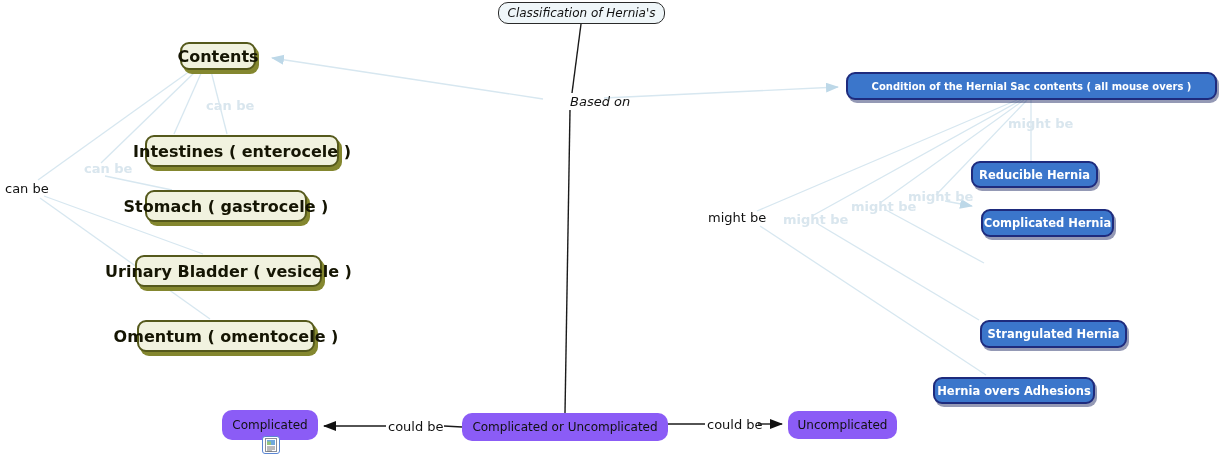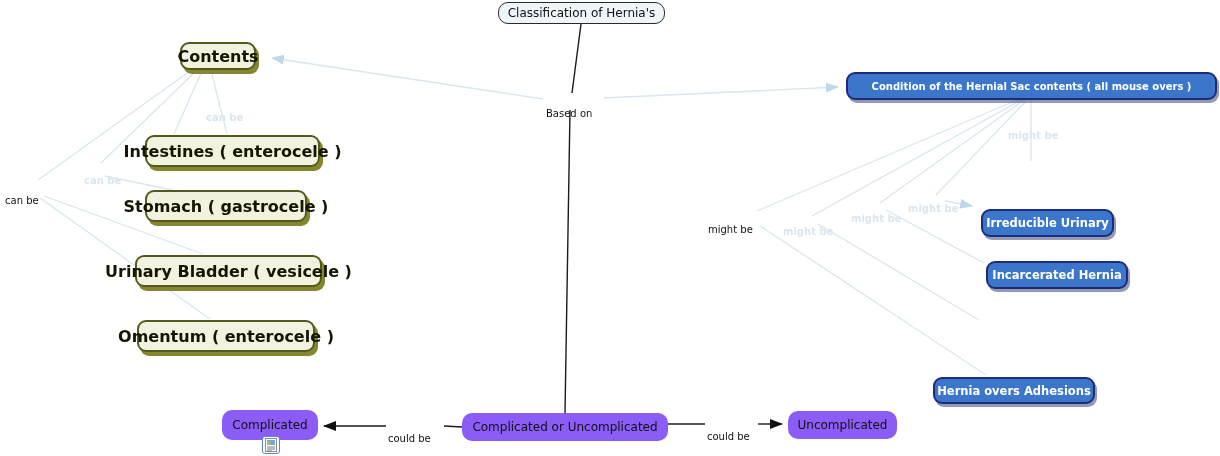--- a/index.html
+++ b/index.html
@@ -20,21 +20,21 @@
     background:#3b76cb;border:2px solid #1e2b7d;border-radius:9px;
     box-shadow:2px 3px 0 rgba(18,28,90,0.45);font-weight:bold;color:#ffffff;font-size:11.5px;
   }
   .node.gray{
     background:#8b5cf6;border:none;border-radius:10px;color:#111111;font-size:12px;
   }
   .node.plain{
     background:#eff6f9;border:1px solid #2a2a2a;border-radius:10px;color:#111111;font-size:12px;
   }
   .edge-label{
-    position:absolute;font-size:10px;color:#111111;white-space:nowrap;background:transparent;margin-top:14px;
+    position:absolute;font-size:13px;color:#111111;white-space:nowrap;background:transparent;
   }
   .edge-label.pale{color:#d9e6ee;font-weight:bold;}
   #resource-icon{
     position:absolute;left:262px;top:436px;width:18px;height:18px;
     border:1px solid #5b86d2;border-radius:3px;background:#ffffff;
     display:flex;align-items:center;justify-content:center;box-sizing:border-box;
   }
 </style>
 </head>
 <body>
@@ -81,49 +81,50 @@
     <g stroke="#1a1a1a" stroke-width="1.4" fill="none">
       <line x1="581" y1="24" x2="572" y2="93"></line>
       <line x1="570" y1="110" x2="565" y2="413"></line>
       <line x1="444" y1="426" x2="462" y2="427"></line>
       <line x1="386" y1="426" x2="324" y2="426" marker-end="url(#arrBlack)"></line>
       <line x1="668" y1="424" x2="705" y2="424"></line>
       <line x1="758" y1="424" x2="782" y2="424" marker-end="url(#arrBlack)"></line>
     </g>
   </svg>
 
-  <div class="node plain" style="left:498px;top:2px;width:167px;height:22px;">Classification of Hernia's</div>
+  <div class="node plain" style="left:498px;top:2px;width:167px;height:22px;font-style:italic;">Classification of Hernia's</div>
 
   <div class="node olive" style="left:180px;top:42px;width:76px;height:28px;">Contents</div>
 
-  <div class="node olive" style="left:145px;top:135px;width:175px;height:32px;text-align:center;">Intestines ( enterocele )</div>
+  <div class="node olive" style="left:145px;top:135px;width:194px;height:32px;text-align:center;">Intestines ( enterocele )</div>
 
   <div class="node olive" style="left:145px;top:190px;width:162px;height:32px;">Stomach ( gastrocele )</div>
 
   <div class="node olive" style="left:135px;top:255px;width:187px;height:32px;">Urinary Bladder ( vesicele )</div>
 
-  <div class="node olive" style="left:137px;top:320px;width:178px;height:32px;">Omentum ( enterocele )</div>
+  <div class="node olive" style="left:137px;top:320px;width:178px;height:32px;">Omentum ( omentocele )</div>
 
   <div class="node blue" style="left:846px;top:72px;width:371px;height:28px;font-size:10px;">Condition of the Hernial Sac contents ( all mouse overs )</div>
 
+  <div class="node blue" style="left:971px;top:161px;width:127px;height:27px;">Reducible Hernia</div>
 
-  <div class="node blue" style="left:981px;top:209px;width:133px;height:28px;">Irreducible Urinary</div>
+  <div class="node blue" style="left:981px;top:209px;width:133px;height:28px;">Complicated Hernia</div>
 
-  <div class="node blue" style="left:986px;top:261px;width:142px;height:28px;">Incarcerated Hernia</div>
 
+  <div class="node blue" style="left:980px;top:320px;width:147px;height:28px;">Strangulated Hernia</div>
 
   <div class="node blue" style="left:933px;top:377px;width:162px;height:27px;">Hernia overs Adhesions</div>
 
   <div class="node gray" style="left:222px;top:410px;width:96px;height:30px;">Complicated</div>
 
   <div class="node gray" style="left:462px;top:413px;width:206px;height:28px;">Complicated or Uncomplicated</div>
 
   <div class="node gray" style="left:788px;top:411px;width:109px;height:28px;">Uncomplicated</div>
 
-  <div class="edge-label" style="left:546px;top:94px;">Based on</div>
+  <div class="edge-label" style="left:570px;top:94px;font-style:italic;">Based on</div>
 
   <div class="edge-label" style="left:5px;top:181px;">can be</div>
 
   <div class="edge-label pale" style="left:84px;top:161px;">can be</div>
 
   <div class="edge-label pale" style="left:206px;top:98px;">can be</div>
 
   <div class="edge-label" style="left:708px;top:210px;">might be</div>
 
   <div class="edge-label pale" style="left:783px;top:212px;">might be</div>

